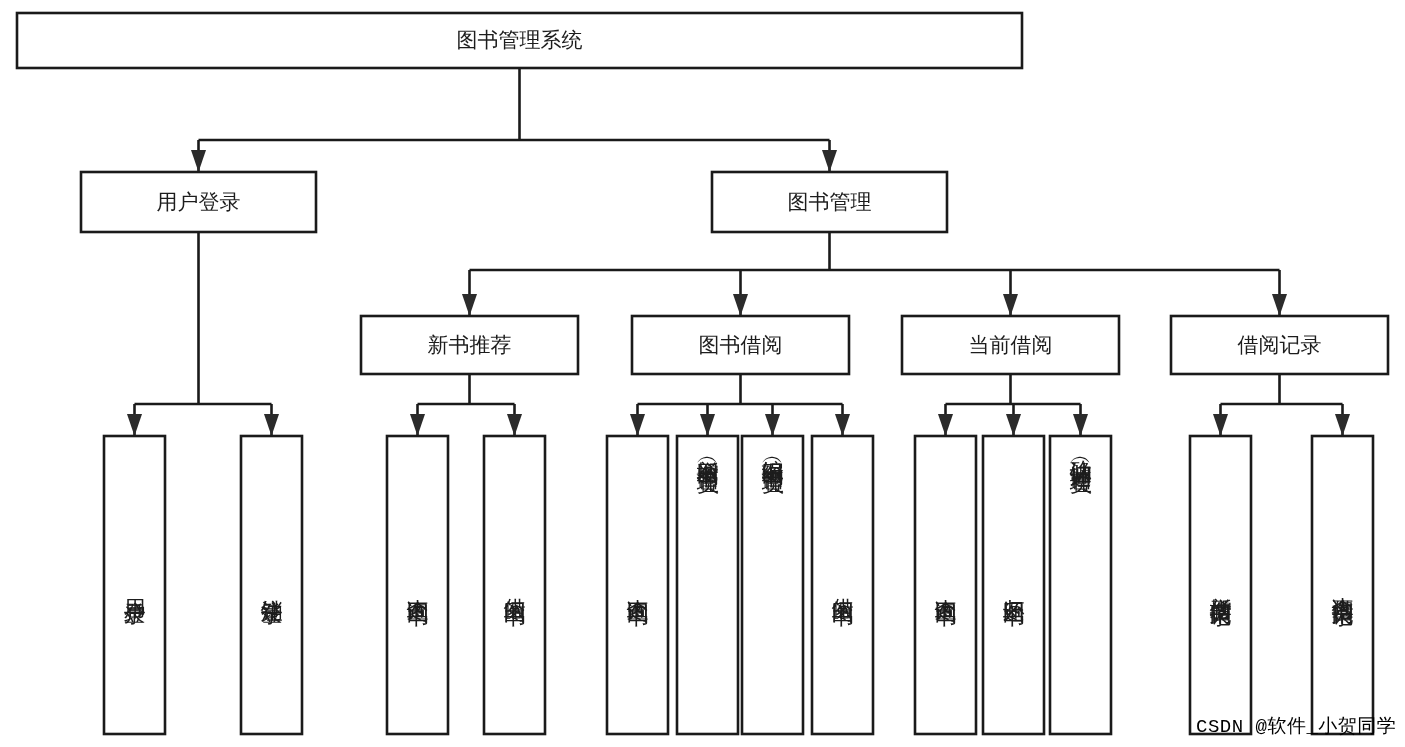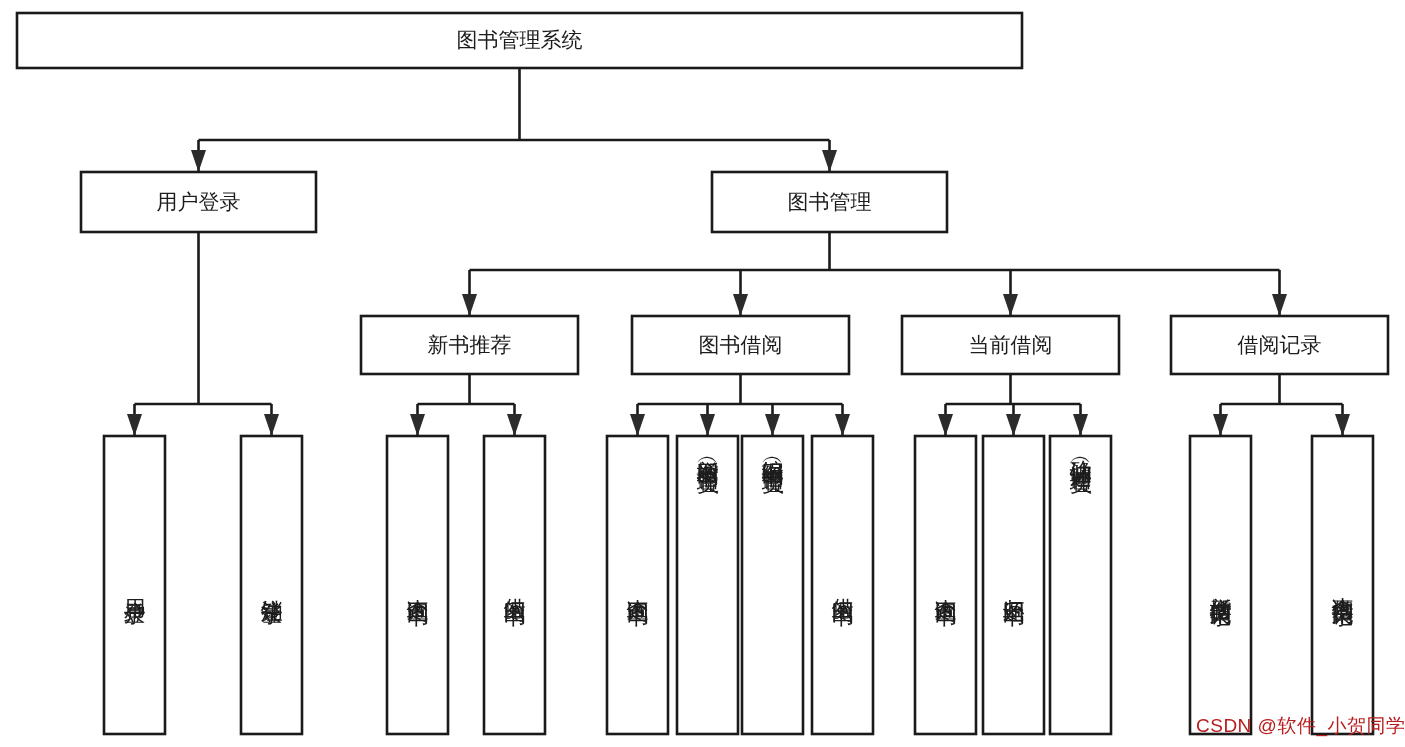--- a/index.html
+++ b/index.html
@@ -58,23 +58,23 @@
     font-size: 22px;
     line-height: 1.02;
     color: #1d1d1d;
     letter-spacing: 2px;
     white-space: nowrap;
     text-align: center;
     pointer-events: none;
   }
   .watermark {
     position: absolute;
-    font-family: Liberation Sans, sans-serif;
+    font-family: Liberation Mono, monospace;
     font-size: 19px;
-    color: #b91c1c;
+    color: #000000;
     white-space: nowrap;
     letter-spacing: 0.5px;
   }
 </style>
 </head>
 <body>
 
 <div id="diagram-root">
   <svg class="diagram-canvas" viewBox="0 0 1405 747">
     <g id="edge-layer">

